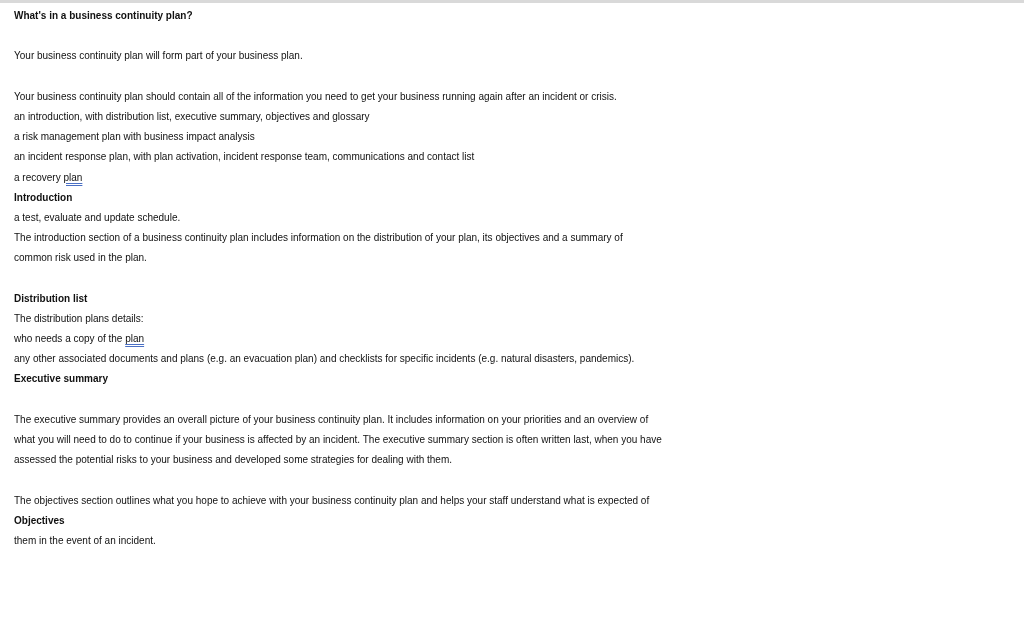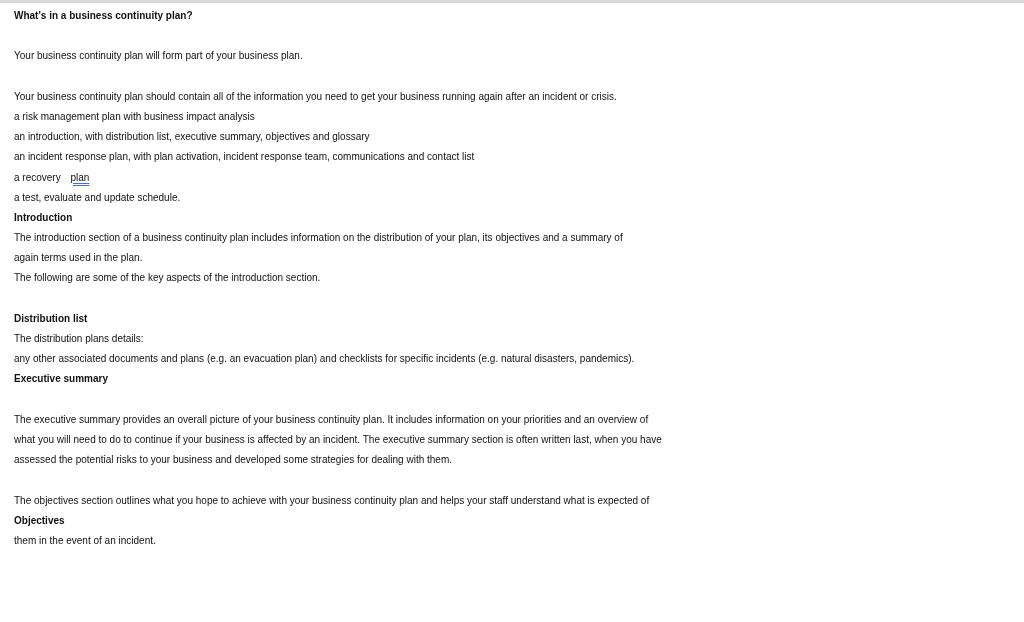--- a/index.html
+++ b/index.html
@@ -6,47 +6,47 @@
     body {
       width: 1024px; height: 622px; overflow: hidden; position: relative;
       font-family: "Liberation Sans", "DejaVu Sans", sans-serif;
       color: #111111;
     }
     .topbar { position: absolute; left: 0; top: 0; width: 1024px; height: 3px; background: #d9d9d9; }
     .doc { position: absolute; left: 14px; top: 6px; width: 1000px; font-size: 10px; line-height: 20.2px; }
     .line { white-space: nowrap; height: 20.2px; }
     .bold { font-weight: bold; }
     .blank { height: 20.2px; }
-    .squig { text-decoration: underline; text-decoration-color: #4a6fc4; text-decoration-style: double; text-underline-offset: 2px; margin-left: 7px; }
+    .squig { text-decoration: underline; text-decoration-color: #4a6fc4; text-decoration-style: double; text-underline-offset: 2px; }
   </style>
 </head>
 <body>
 
 <div class="topbar"></div>
 
 <div class="doc">
   <div class="line bold">What's in a business continuity plan?</div>
   <div class="blank"></div>
   <div class="line">Your business continuity plan will form part of your business plan.</div>
   <div class="blank"></div>
   <div class="line">Your business continuity plan should contain all of the information you need to get your business running again after an incident or crisis.</div>
+  <div class="line">an introduction, with distribution list, executive summary, objectives and glossary</div>
   <div class="line">a risk management plan with business impact analysis</div>
-  <div class="line">an introduction, with distribution list, executive summary, objectives and glossary</div>
   <div class="line">an incident response plan, with plan activation, incident response team, communications and contact list</div>
   <div class="line"><span>a recovery </span><span class="squig">plan</span></div>
+  <div class="line bold">Introduction</div>
+
   <div class="line">a test, evaluate and update schedule.</div>
-
-  <div class="line bold">Introduction</div>
   <div class="line">The introduction section of a business continuity plan includes information on the distribution of your plan, its objectives and a summary of</div>
-  <div class="line">again terms used in the plan.</div>
-  <div class="line">The following are some of the key aspects of the introduction section.</div>
+  <div class="line">common risk used in the plan.</div>
   <div class="blank"></div>
 
   <div class="line bold">Distribution list</div>
   <div class="line">The distribution plans details:</div>
+  <div class="line"><span>who needs a copy of the </span><span class="squig">plan</span></div>
   <div class="line">any other associated documents and plans (e.g. an evacuation plan) and checklists for specific incidents (e.g. natural disasters, pandemics).</div>
 
   <div class="line bold">Executive summary</div>
   <div class="blank"></div>
   <div class="line">The executive summary provides an overall picture of your business continuity plan. It includes information on your priorities and an overview of</div>
   <div class="line">what you will need to do to continue if your business is affected by an incident. The executive summary section is often written last, when you have</div>
   <div class="line">assessed the potential risks to your business and developed some strategies for dealing with them.</div>
   <div class="blank"></div>
 
   <div class="line">The objectives section outlines what you hope to achieve with your business continuity plan and helps your staff understand what is expected of</div>

